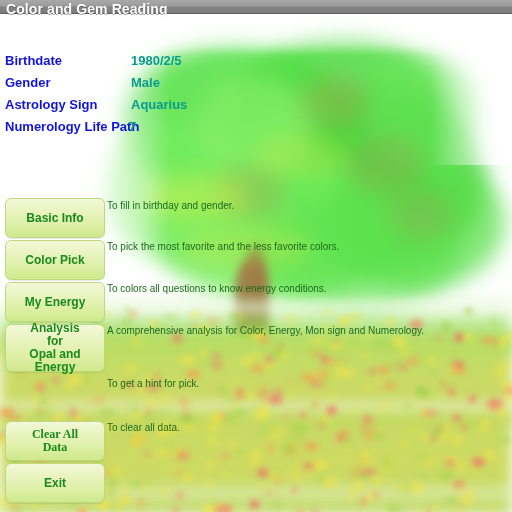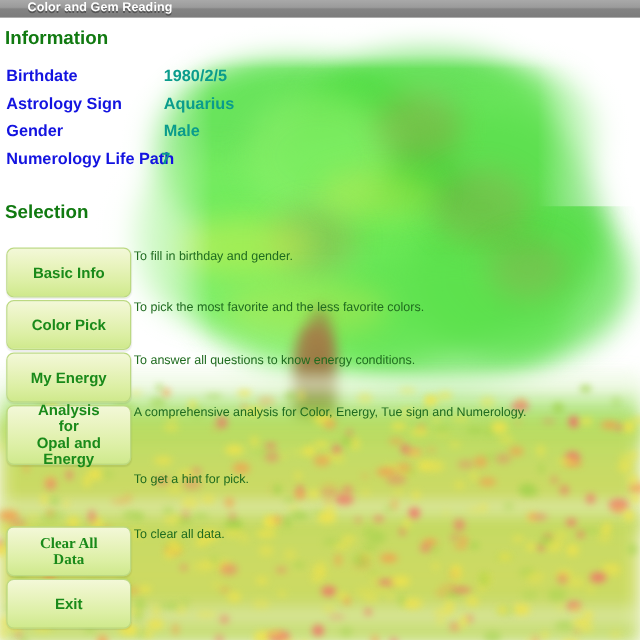--- a/index.html
+++ b/index.html
@@ -26,23 +26,23 @@
     position: absolute;
     left: 0; top: 0;
     width: 512px;
     height: 14px;
     background: linear-gradient(to bottom, #a9a9a9 0%, #9b9b9b 45%, #838383 55%, #7d7d7d 100%);
     border-bottom: 1px solid #5d5d5d;
     box-sizing: border-box;
   }
   #titlebar .title-text {
     position: absolute;
-    left: 22px;
+    left: 6px;
     top: 1px;
-    font-size: 10px;
+    font-size: 14px;
     font-weight: bold;
     color: #ffffff;
     letter-spacing: 0.1px;
     white-space: nowrap;
     text-shadow: 0 1px 0 rgba(0,0,0,0.35);
   }
 
   
   #bg-art {
     position: absolute;
@@ -697,63 +697,61 @@
         <div class="layer fl fr" style="left: 362.752px; top: 400.052px; width: 8.96327px; height: 9.88974px; opacity: 0.56;"></div>
         <div class="layer fl fg" style="left: 110.18px; top: 490.184px; width: 6.25902px; height: 4.55646px; opacity: 0.45;"></div>
         <div class="layer fl fy" style="left: 199.691px; top: 334.097px; width: 7.57568px; height: 7.50636px; opacity: 0.58;"></div>
         <div class="layer fl fy" style="left: 481.49px; top: 406.056px; width: 5.27091px; height: 6.45408px; opacity: 0.68;"></div>
         <div class="layer fl fg" style="left: 129.585px; top: 389.891px; width: 9.43976px; height: 7.1079px; opacity: 0.43;"></div>
       </div>
   </div>
 
   <div id="content">
 
-    <div id="heading-information" class="section-heading">Information</div>
 
     <div class="info-table">
       <div class="info-row">
         <span class="info-label">Birthdate</span>
         <span class="info-value">1980/2/5</span>
       </div>
       <div class="info-row">
+        <span class="info-label">Gender</span>
+        <span class="info-value">Male</span>
+      </div>
+      <div class="info-row">
         <span class="info-label">Astrology Sign</span>
         <span class="info-value">Aquarius</span>
-      </div>
-      <div class="info-row">
-        <span class="info-label">Gender</span>
-        <span class="info-value">Male</span>
       </div>
       <div class="info-row" id="row-numerology">
         <span class="info-label">Numerology Life Path</span>
         <span class="info-value">7</span>
       </div>
     </div>
 
-    <div id="heading-selection" class="section-heading">Selection</div>
 
     <div class="btn" style="top:183px; height:40px;">
       <span class="btn-label">Basic Info</span>
     </div>
     <div class="btn-desc" style="top:185px;">To fill in birthday and gender.</div>
 
     <div class="btn" style="top:225px; height:40px;">
       <span class="btn-label">Color Pick</span>
     </div>
     <div class="btn-desc" style="top:226px;">To pick the most favorite and the less favorite colors.</div>
 
     <div class="btn" style="top:267px; height:40px;">
       <span class="btn-label">My Energy</span>
     </div>
-    <div class="btn-desc" style="top:268px;">To answer all questions to know energy conditions.</div>
+    <div class="btn-desc" style="top:268px;">To colors all questions to know energy conditions.</div>
 
     <div class="btn" style="top:309px; height:48px;">
       <span class="btn-label">Analysis for
 Opal and Energy</span>
     </div>
-    <div class="btn-desc" style="top:310px;">A comprehensive analysis for Color, Energy, Tue sign and Numerology.</div>
+    <div class="btn-desc" style="top:310px;">A comprehensive analysis for Color, Energy, Mon sign and Numerology.</div>
 
     <div class="btn-desc" style="top:363px;">To get a hint for pick.</div>
 
     <div class="btn" style="top:406px; height:40px;font-family:Liberation Serif, serif;">
       <span class="btn-label">Clear All Data</span>
     </div>
     <div class="btn-desc" style="top:407px;">To clear all data.</div>
 
     <div class="btn" style="top:448px; height:40px;">
       <span class="btn-label">Exit</span>

